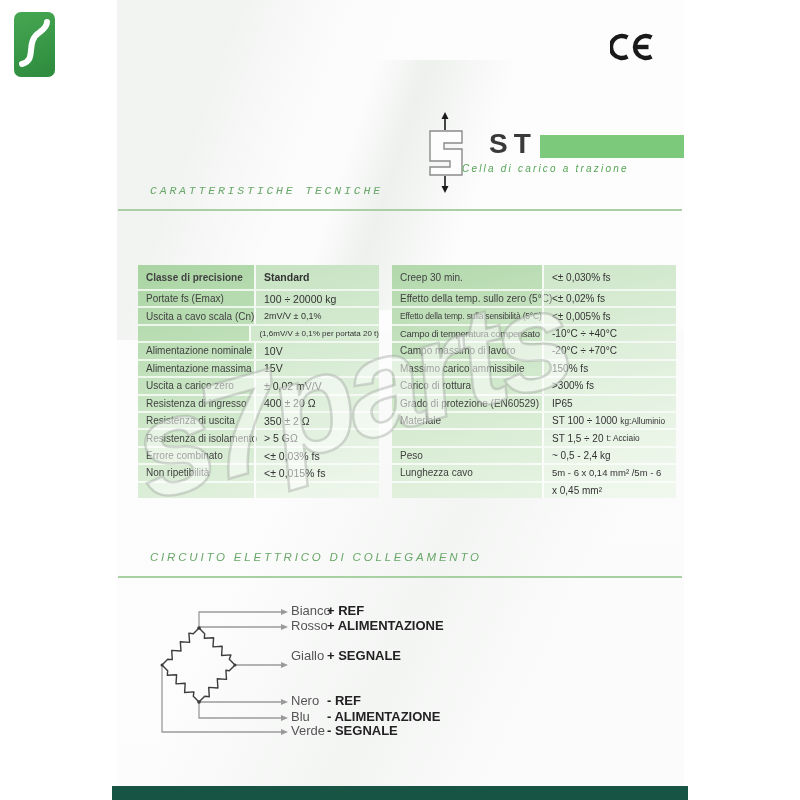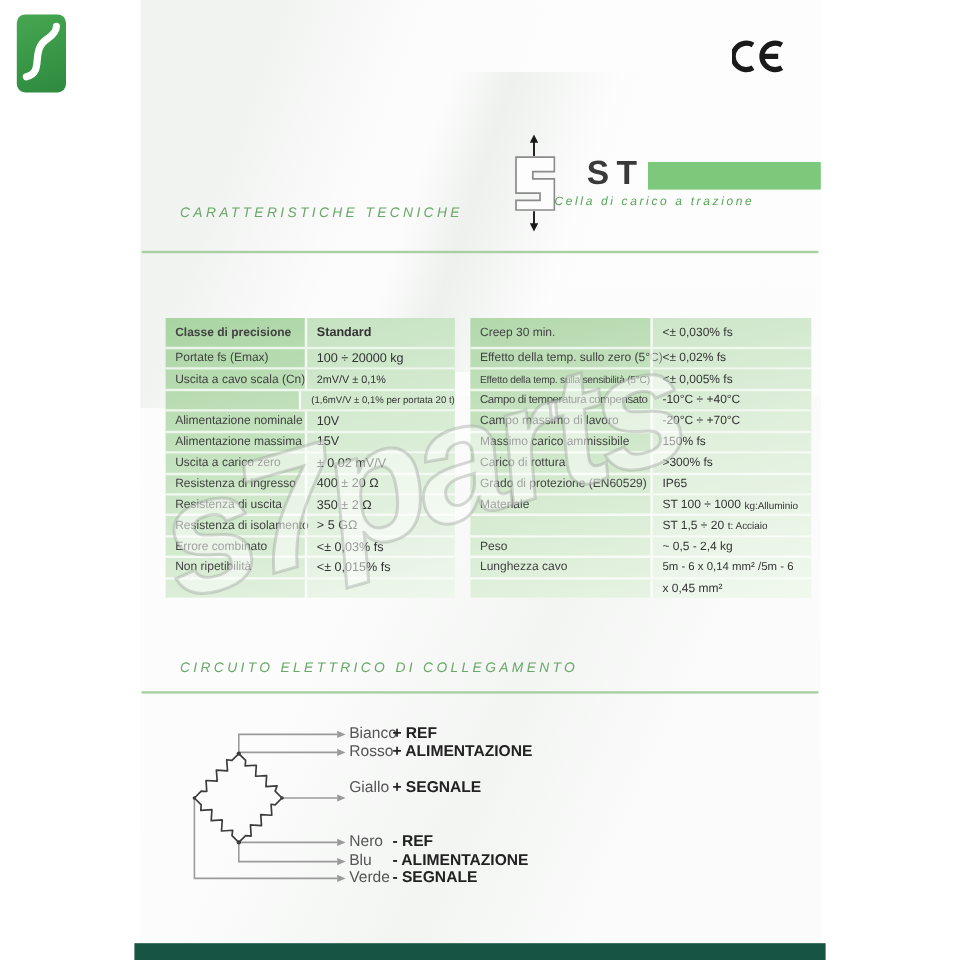--- a/index.html
+++ b/index.html
@@ -28,21 +28,21 @@
   .loadcell-icon{position:absolute;left:429px;top:110px;}
   .product-name{position:absolute;left:489px;top:128px;font-size:28px;font-weight:bold;
         letter-spacing:6px;color:#3a3a3a;}
   .accent-bar{position:absolute;left:540px;top:135px;width:144px;height:23px;background:#7cc97b;}
   .tagline{position:absolute;left:462px;top:163px;font-size:10px;font-style:italic;
         letter-spacing:2.2px;color:#56a556;white-space:nowrap;}
 
   
   .sec-title{position:absolute;left:150px;font-size:11.5px;font-style:italic;
         letter-spacing:2.8px;color:#69a869;white-space:nowrap;}
-  .sec-title.t1{top:172px;} .sec-title.t2{top:551px;}
+  .sec-title.t1{top:184px;font-family:Liberation Mono, monospace;} .sec-title.t2{top:551px;}
   .rule{position:absolute;left:118px;width:564px;height:2px;background:#a8d0a3;}
   .rule.r1{top:209px;} .rule.r2{top:576px;}
 
   
   .spec-table{position:absolute;top:265px;height:233px;display:flex;flex-direction:column;box-sizing:border-box;}
   .t-left{left:138px;width:241px;background:linear-gradient(165deg,#a9d4a2 0%,#cde7c8 55%,#e9f4e6 100%);}
   .t-right{left:364px;width:284px;background:linear-gradient(165deg,#b2d8ab 0%,#d6ebd1 55%,#ecf6e9 100%);margin-left:28px;}
   .srow{display:flex;flex:1 1 0;align-items:center;box-sizing:border-box;min-height:0;}
   .srow + .srow{border-top:2px solid rgba(255,255,255,.75);}
   .srow.head{flex:0 0 24px;}

